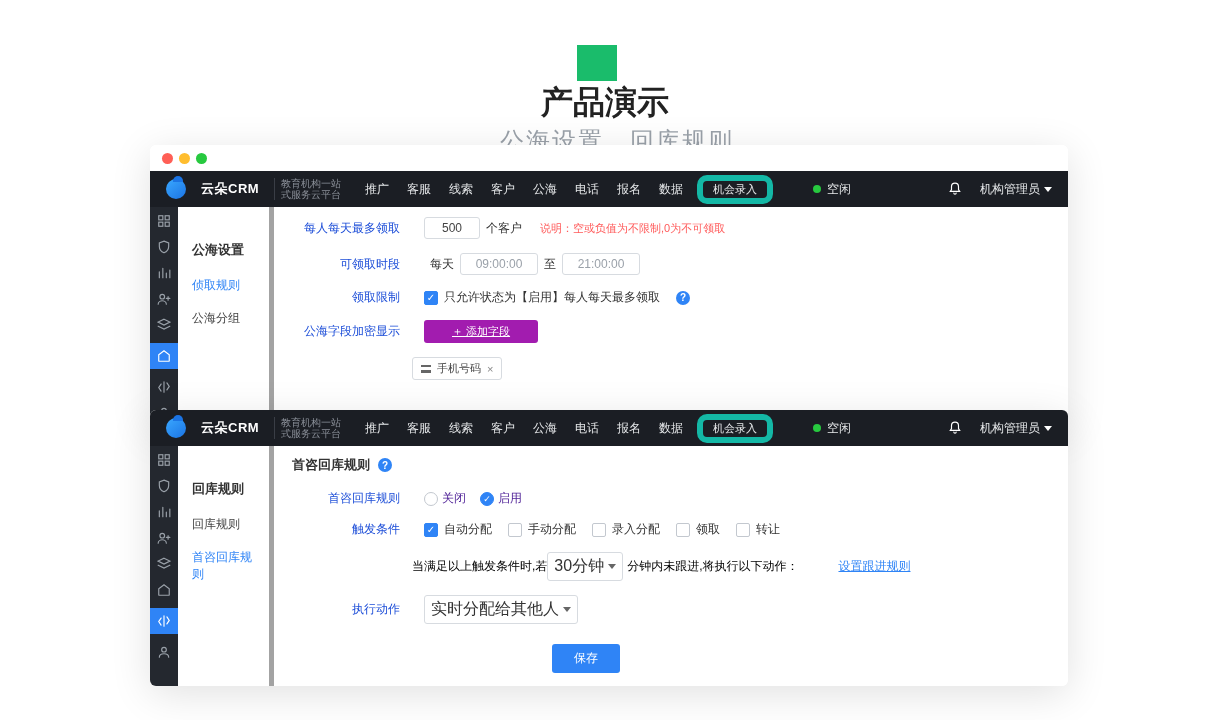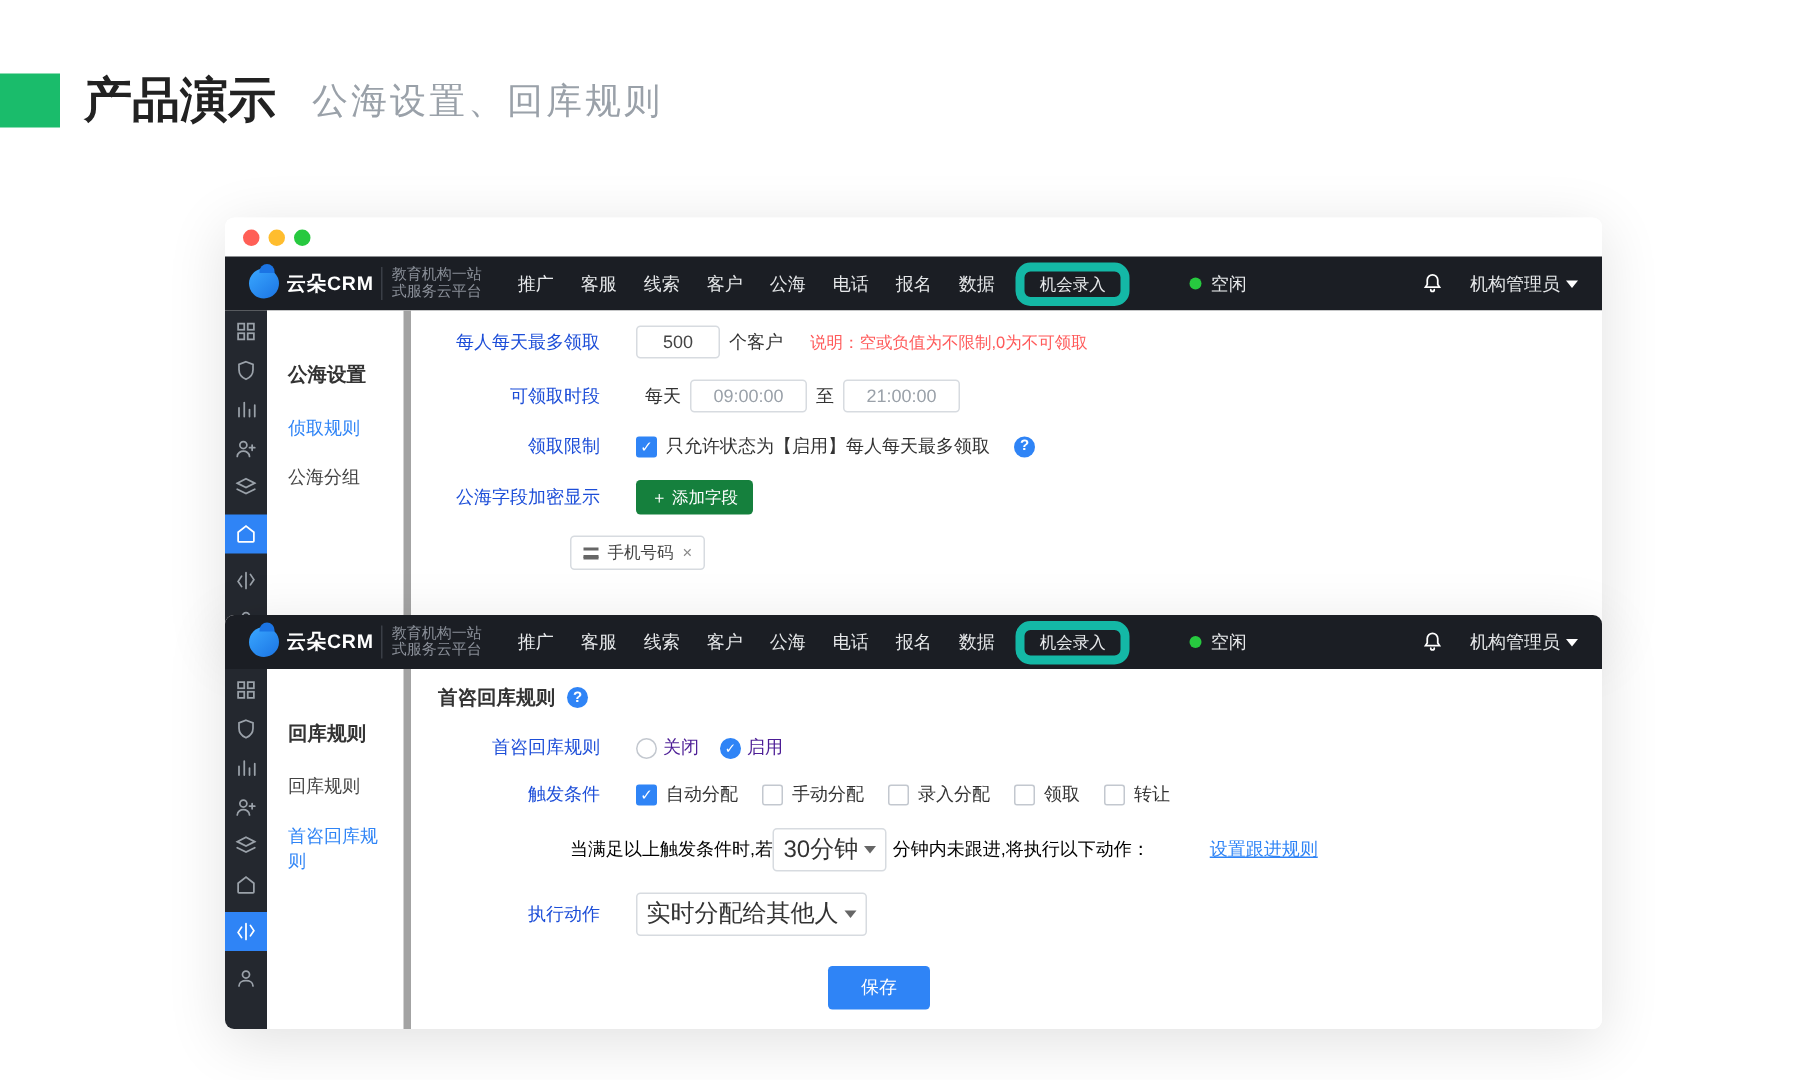--- a/index.html
+++ b/index.html
@@ -1,37 +1,37 @@
 <!DOCTYPE html>
 <html><head>
 <meta charset="utf-8">
 <style>
   * { box-sizing: border-box; margin:0; padding:0; }
   body { font-family: -apple-system,"Microsoft YaHei",sans-serif; background:#fff; width:1210px; height:720px; overflow:hidden; }
 
   
-  .slide-header { display:flex; align-items:center; padding:45px 0 0 0; }
+  .slide-header { display:flex; align-items:center; padding:45px 0 0 0;flex-direction:column; }
   .accent-block { width:40px; height:36px; background:#1abc6b; margin-right:16px;}
   .slide-title-main { font-size:32px; font-weight:700; color:#222; }
   .slide-title-sub { font-size:24px; color:#9aa1a9; margin-left:24px; letter-spacing:2px;}
 
   .stage { position:absolute; left:150px; top:145px; width:920px; height:540px; }
 
   
   .mac-window { position:absolute; top:0; left:0; width:918px; background:#fff;
     box-shadow:0 8px 40px rgba(0,0,0,.12); border-radius:6px; overflow:hidden; }
   .mac-window.win2 { top:265px; width:918px; }
   .mac-window.win1 .mac-chrome { height:26px; padding:8px 12px 0 12px;}
   .mac-chrome { height:26px; padding:8px 12px 0 12px; display:flex; gap:6px; background:#fff;}
   .dot { width:11px;height:11px;border-radius:50%; }
   .dot.red{background:#ff5f56;} .dot.yellow{background:#ffbd2e;} .dot.green{background:#27c93f;}
 
   
   .navbar { height:36px; background:#1b1e24; display:flex; align-items:center; padding:0 16px; color:#e6e8ea; font-size:12px; }
-  .logo { display:flex; align-items:center; gap:5px; margin-right:10px;}
+  .logo { display:flex; align-items:center; gap:15px; margin-right:10px;}
   .logo-mark{ width:20px;height:20px;border-radius:50%;background:linear-gradient(140deg,#3aa8ff,#1b74e4);position:relative;}
   .logo-mark:before{content:"";position:absolute;top:-3px;left:7px;width:10px;height:6px;border-radius:6px 6px 0 0;background:#1b74e4;}
   .logo-text{font-weight:700;font-size:13px;color:#fff; letter-spacing:.5px;}
   .logo-sub{ font-size:10px;color:#8a8f98;border-left:1px solid #3a3e46;padding-left:6px;line-height:1.1;}
   .nav-items{display:flex;gap:18px;margin-left:14px;}
   .nav-items span{color:#e6e8ea;cursor:pointer;}
   .nav-pill{ border:6px solid #14b8a6;color:#e6e8ea;border-radius:10px;padding:1px 10px;font-size:11px;margin-left:14px;cursor:pointer;}
   .status-dot{ width:8px;height:8px;border-radius:50%;background:#27c93f; margin-left:40px;}
   .status-text{ margin-left:6px; color:#e6e8ea;}
   .nav-spacer{flex:1;}
@@ -55,32 +55,32 @@
   .side-title{ font-size:13px; font-weight:600; color:#333; padding:6px 14px 10px; }
   .side-item{ font-size:12px; color:#444; padding:8px 14px; cursor:pointer;}
   .side-item.active{ color:#2f84f6;}
 
   .main{ flex:1; background:#fff; padding:10px 20px 14px 18px; }
   .main-title{ font-size:13px; font-weight:600; color:#333; margin-bottom:16px; display:flex;align-items:center; gap:8px;}
   .help-badge{ width:14px;height:14px;border-radius:50%;background:#2f84f6;color:#fff;font-size:10px;display:inline-flex;align-items:center;justify-content:center;font-weight:700;}
 
   .form-row{ display:flex; align-items:center; font-size:12px; margin-bottom:14px;}
   .form-label{ width:108px; text-align:right; color:#1d4ed8; margin-right:24px;}
-  .row-indent{ margin-left:88px; }
+  .row-indent{ margin-left:120px; }
 
   .mini-input{ width:56px;height:22px;border:1px solid #d7dbe0;border-radius:3px;text-align:center;font-size:12px; color:#444;}
   .time-input{ width:78px;height:22px;border:1px solid #d7dbe0;border-radius:3px;text-align:center;font-size:12px;color:#9aa1a9;}
   .unit{ color:#333; margin:0 6px;}
   .note{ color:#ff5a5a; margin-left:12px; font-size:11px;}
 
   .chk{ width:14px;height:14px;border:1px solid #c3c8cf;border-radius:2px;display:inline-flex;align-items:center;justify-content:center;margin-right:6px;vertical-align:middle;cursor:pointer;}
   .chk.checked{ background:#2f84f6;border-color:#2f84f6;color:#fff;font-size:10px;}
   .chk-label{ color:#333; margin-right:16px;}
 
-  .btn-add{ background:#15803d;color:#fff;border:none;border-radius:3px;padding:4px 10px;font-size:11px;cursor:pointer;}
+  .btn-add{ background:#a21caf;color:#fff;border:none;border-radius:3px;padding:4px 28px;font-size:11px;cursor:pointer;text-decoration:underline;}
   .chip{ display:inline-flex;align-items:center;border:1px solid #d7dbe0;border-radius:3px;padding:3px 8px;font-size:11px;color:#444; gap:6px;}
   .chip-burger{display:inline-block;width:10px;height:8px;border-top:2px solid #666;border-bottom:2px solid #666;position:relative;}
   .chip-burger:before{content:"";position:absolute;top:3px;left:0;width:10px;border-top:2px solid #666;}
   .chip-x{color:#888;cursor:pointer;}
 
   .radio-dot{ width:14px;height:14px;border:1px solid #c3c8cf;border-radius:50%;display:inline-flex;align-items:center;justify-content:center;margin-right:4px;vertical-align:middle;cursor:pointer;}
   .radio-dot.selected{ background:#2f84f6;border-color:#2f84f6;}
   .radio-dot.selected:after{content:"✓";color:#fff;font-size:9px;}
   .radio-label{ color:#4c1d95; margin-right:14px;}
 

